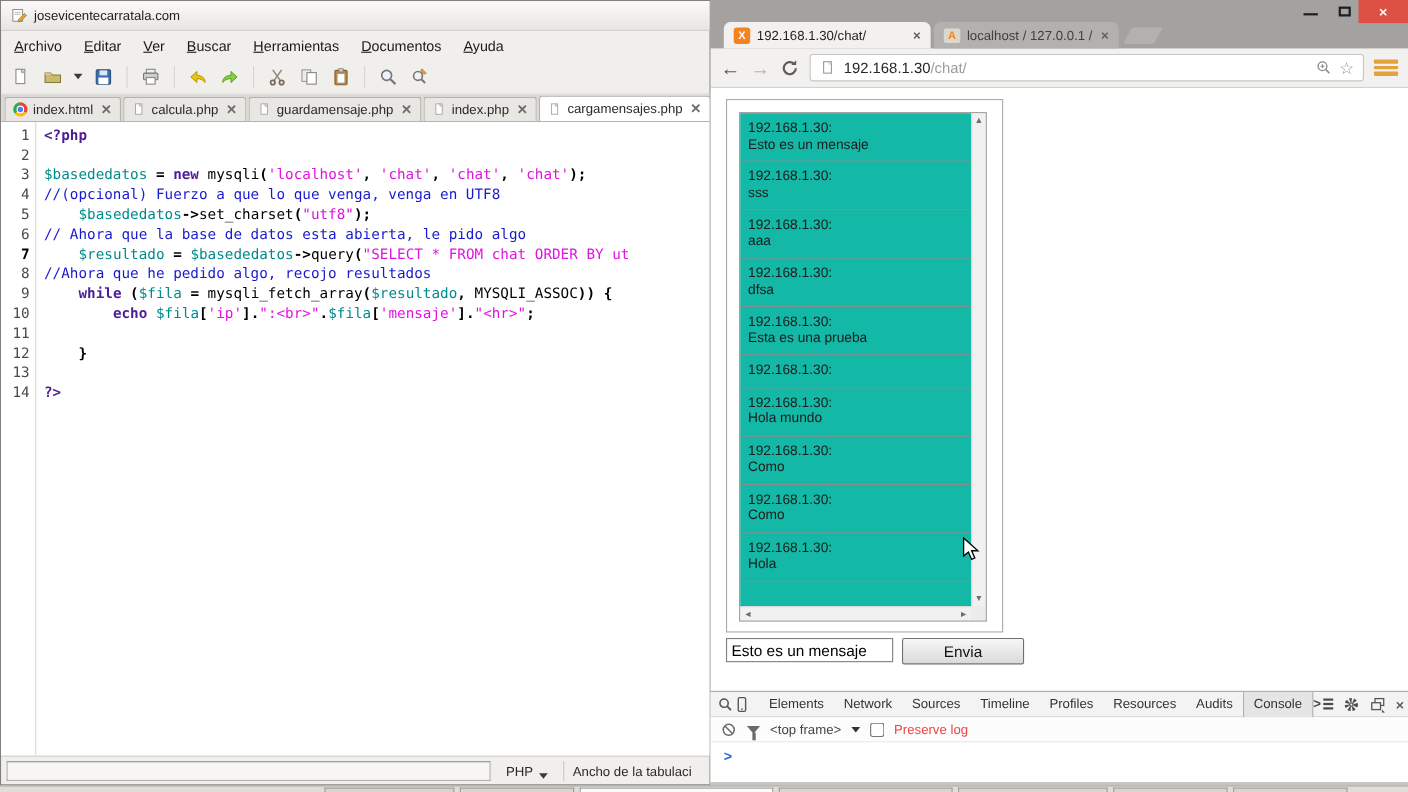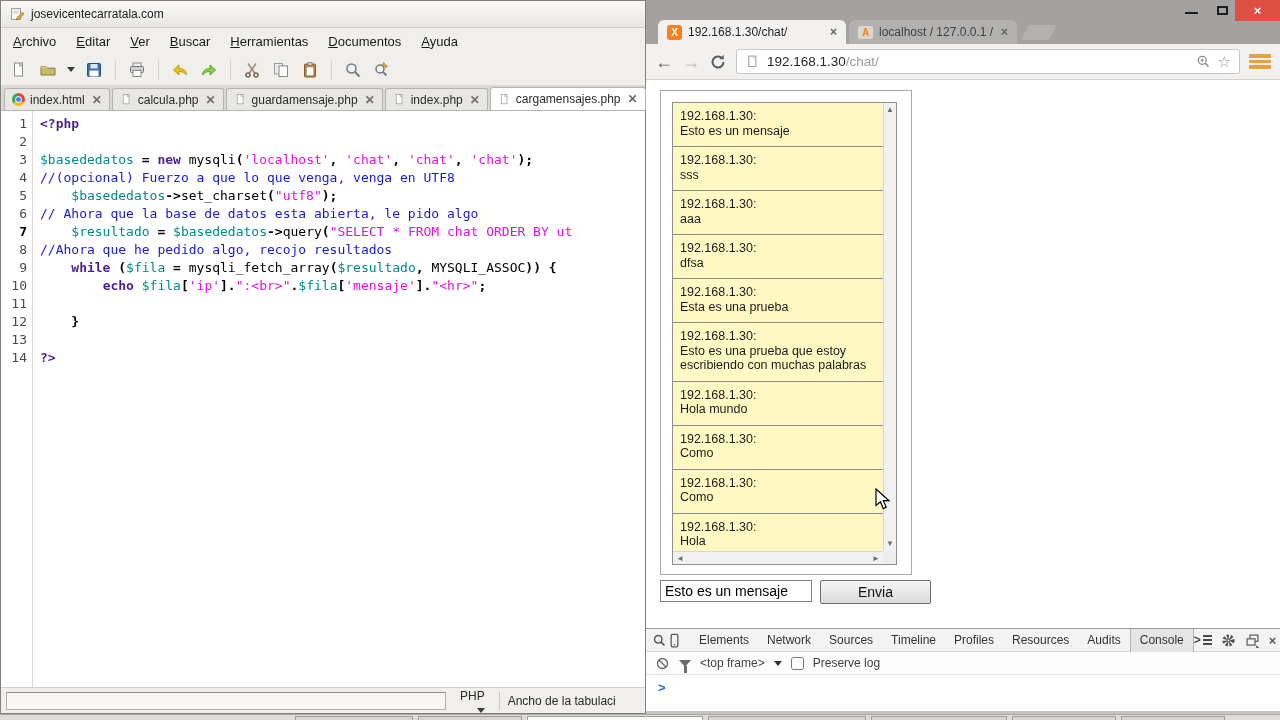--- a/index.html
+++ b/index.html
@@ -35,21 +35,21 @@
   .gnum.cur { font-weight:bold; color:#000; }
   .codecol { flex:1; padding:4px 0 0 7px; white-space:pre; overflow:hidden; }
   .c-kw { color:#4c1d95; font-weight:bold; }
   .c-var { color:#008b8b; }
   .c-str { color:#e113e1; }
   .c-com { color:#1a1acd; }
   .c-op { color:#000; font-weight:bold; }
   .c-pl { color:#000; }
   .e-status { height:26px; flex:none; border-top:1px solid #d2d0cb; display:flex; align-items:center; gap:8px; padding:0 5px; font-size:12px; color:#2a2a2a; }
   .status-field { width:440px; height:18px; border:1px solid #b2b0ab; border-top-color:#908e8a; background:#f7f6f4; }
-  .lang-btn { display:flex; align-items:flex-end; gap:5px; padding:0 6px;flex-direction:column; }
+  .lang-btn { display:flex; align-items:flex-end; gap:5px; padding:0 6px; }
   .status-sep { width:1px; height:18px; background:#c9c7c2; }
   .tabw { white-space:nowrap; overflow:hidden; }
 
   
   .chrome { position:absolute; left:646px; top:0; width:634px; height:714px; background:#a3a2a0; }
   .c-topbar { height:20px; position:relative; }
   .wbtn-min { position:absolute; right:82px; top:12px; width:13px; height:2px; background:#1d1d1d; }
   .wbtn-max { position:absolute; right:52px; top:6px; width:11px; height:9px; border:2px solid #1d1d1d; background:transparent; }
   .wbtn-close { position:absolute; right:0; top:0; width:45px; height:21px; background:#dd5044;
                 color:#fff; font-size:13px; font-weight:bold; display:flex; align-items:center; justify-content:center; }
@@ -73,21 +73,21 @@
   .omnibox .host { color:#262626; }
   .omnibox .path { color:#9b9b9b; }
   .omnibox .spacer { flex:1; }
   .star-glyph { font-size:15px; color:#8f8f8f; }
   .hamburger { width:22px; display:flex; flex-direction:column; gap:2px; }
   .hamburger div { height:3.5px; background:#e3a23c; border-radius:1px; }
 
   .c-page { position:relative; height:548px; background:#fff; overflow:hidden; }
   .chat-outer { position:absolute; left:14px; top:10px; width:252px; height:485px; background:#fff; border:1px solid #a9a9a9; }
   .chat-inner { position:absolute; left:11px; top:11px; width:225px; height:463px; border:1px solid #8f8f8f; background:#ececec; }
-  .chat-msgs { position:absolute; left:0; top:0; right:13px; bottom:13px; background:#fef9c3; overflow:hidden; }
+  .chat-msgs { position:absolute; left:0; top:0; right:13px; bottom:13px; background:#14b8a6; overflow:hidden; }
   .chat-msg { padding:6px 7px 8px; border-bottom:1px solid #8c8c8c; font-size:12.5px; line-height:14.5px; color:#1c1c1c; }
   .vsb { position:absolute; top:0; right:0; width:13px; bottom:13px; background:#f1f1f1; border-left:1px solid #d6d6d6; }
   .hsb { position:absolute; left:0; bottom:0; right:13px; height:13px; background:#f1f1f1; border-top:1px solid #d6d6d6; }
   .sb-corner { position:absolute; right:0; bottom:0; width:13px; height:13px; background:#ececec; }
   .sb-arrow { position:absolute; color:#6e6e6e; font-size:8px; line-height:8px; }
   .vsb .up { top:3px; left:2px; } .vsb .down { bottom:3px; left:2px; }
   .hsb .left { left:3px; top:2.5px; } .hsb .right { right:3px; top:2.5px; }
   .chat-input { position:absolute; left:14px; top:500px; width:152px; height:22px; border:1px solid #7f7f7f;
                 font-family:"Liberation Sans", sans-serif; font-size:14px; padding:0 4px; }
   .chat-send { position:absolute; left:174px; top:500px; width:111px; height:24px;
@@ -402,21 +402,20 @@
             <div class="chat-msg">
               <div>192.168.1.30:</div>
               <div>dfsa</div>
             </div>
             <div class="chat-msg">
               <div>192.168.1.30:</div>
               <div>Esta es una prueba</div>
             </div>
             <div class="chat-msg">
               <div>192.168.1.30:</div>
-              <div>Esto es una prueba que estoy escribiendo con muchas palabras</div>
             </div>
             <div class="chat-msg">
               <div>192.168.1.30:</div>
               <div>Hola mundo</div>
             </div>
             <div class="chat-msg">
               <div>192.168.1.30:</div>
               <div>Como</div>
             </div>
             <div class="chat-msg">
@@ -500,21 +499,21 @@
       <span class="icon">
           <svg width="15" height="15" viewBox="0 0 18 18" xmlns="http://www.w3.org/2000/svg">
             <circle cx="9" cy="9" r="6" fill="none" stroke="#666" stroke-width="1.6"></circle>
             <path d="M4.8 4.8l8.4 8.4" stroke="#666" stroke-width="1.6"></path>
           </svg>
         </span>
       <span class="funnel"></span>
       <span style="color:#444;">&lt;top frame&gt;</span>
       <span class="frame-caret"></span>
       <input type="checkbox" style="">
-      <span style="color:#404040;">Preserve log</span>
+      <span style="color:#ef4444;">Preserve log</span>
     </div>
     <div class="dt-console">
       <div class="prompt">&gt;</div>
     </div>
     <div class="c-bottom"></div>
   </div>
 </div>
 
 <div class="taskbar" id="taskbar">
     <div class="tk-btn" style="left: 295px; width: 118px;"></div>

